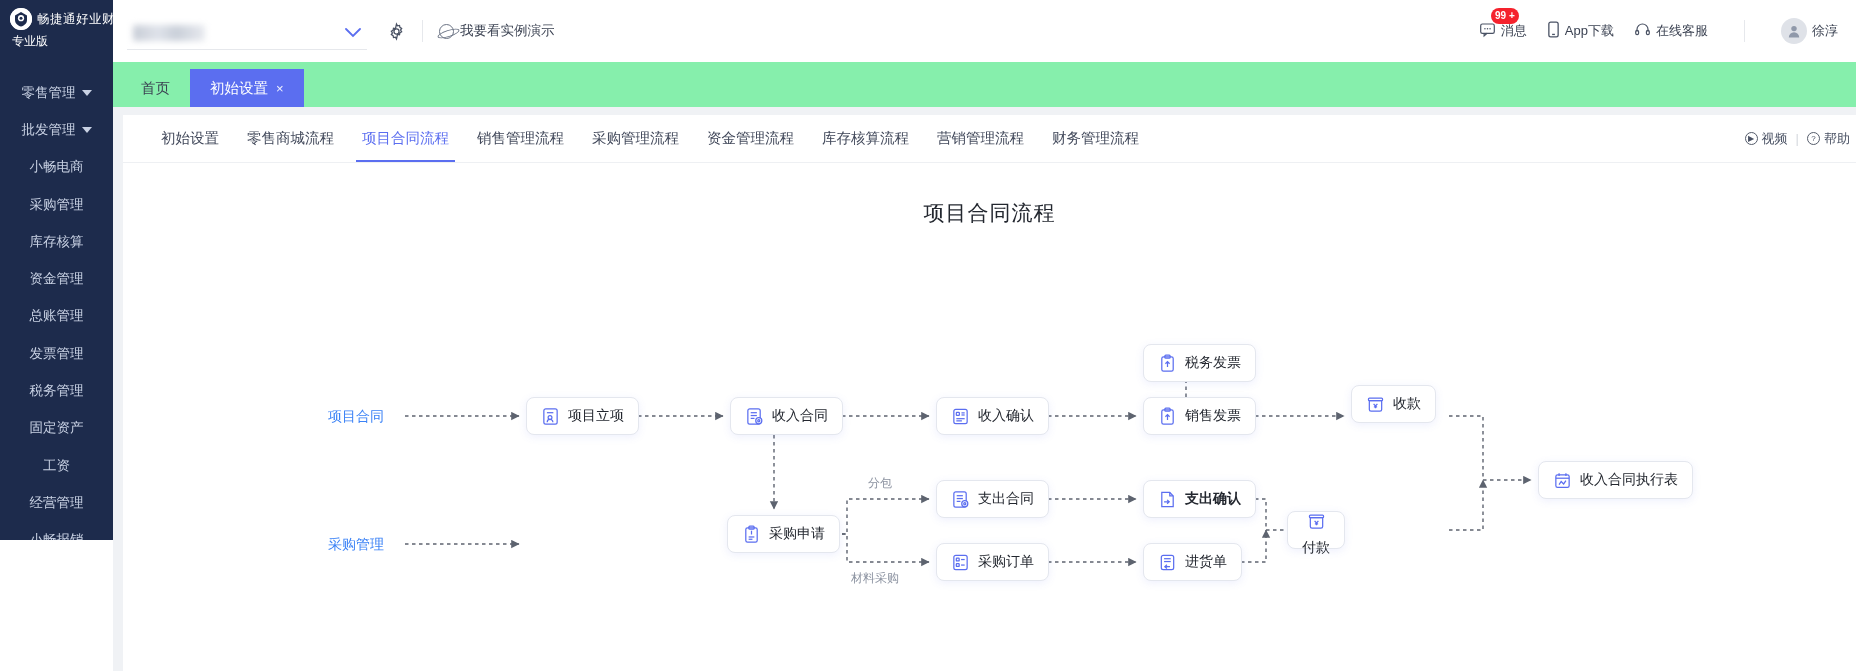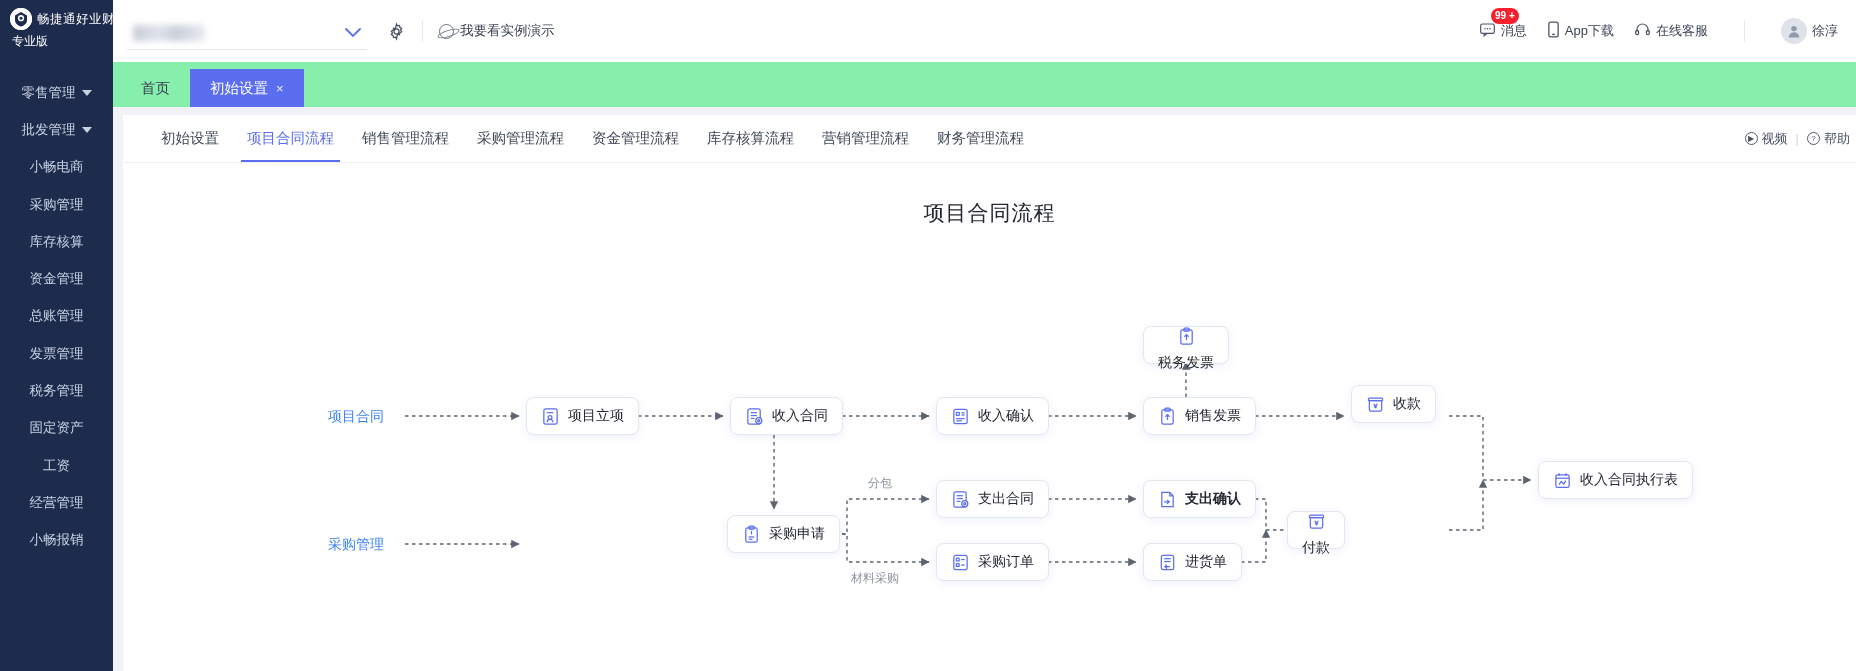--- a/index.html
+++ b/index.html
@@ -5,21 +5,21 @@
   * { box-sizing: border-box; margin: 0; padding: 0; }
   html, body {
     width: 1856px; height: 671px;
     font-family: "Liberation Sans", "DejaVu Sans", sans-serif;
     overflow: hidden; background: #fff;
   }
   .app { position: relative; width: 1856px; height: 671px; display: flex; background:#fff; }
 
   
   .sidebar {
-    width: 113px; height: 671px; background: #1d2b4c;
+    width: 113px; height: 540px; background: #1d2b4c;
     flex: 0 0 113px; position: relative; overflow: hidden;
   }
   .brand { height: 62px; padding: 8px 0 0 10px; position: relative; }
   .brand-row { display: flex; align-items: center; gap: 5px; }
   .logo-mark {
     width: 22px; height: 22px; border-radius: 50%;
     background: #fff; position: relative; flex: 0 0 22px;
   }
   .logo-mark svg { position: absolute; left: 0; top: 0; }
   .brand-name {
@@ -286,20 +286,23 @@
       </div>
     </div>
 
     <div class="content-wrap">
       <div class="card">
 
         <div class="navtabs">
           <div class="ntab">
               <span>初始设置</span>
             </div>
+          <div class="ntab">
+              <span>零售商城流程</span>
+            </div>
           <div class="ntab active">
               <span>项目合同流程</span>
             </div>
           <div class="ntab">
               <span>销售管理流程</span>
             </div>
           <div class="ntab">
               <span>采购管理流程</span>
             </div>
           <div class="ntab">
@@ -416,21 +419,21 @@
             <span class="ic">
               <svg width="19" height="19" viewBox="0 0 20 20" fill="none" stroke="#5b6ef0" stroke-width="1.3">
                 <rect x="4" y="3" width="12" height="15" rx="1.8"></rect>
                 <rect x="7.2" y="1.3" width="5.6" height="3" rx="1"></rect>
                 <path d="M10 13.6 V8.2 M7.8 10.2 L10 8 L12.2 10.2"></path>
               </svg>
             </span>
             <span>销售发票</span>
           </div>
 
-          <div class="node" style="left:1020px; top:89px;flex-direction:column;">
+          <div class="node" style="left:1020px; top:107px;">
             <span class="ic">
               <svg width="19" height="19" viewBox="0 0 20 20" fill="none" stroke="#5b6ef0" stroke-width="1.3">
                 <rect x="4" y="3" width="12" height="15" rx="1.8"></rect>
                 <rect x="7.2" y="1.3" width="5.6" height="3" rx="1"></rect>
                 <path d="M10 13.6 V8.2 M7.8 10.2 L10 8 L12.2 10.2"></path>
               </svg>
             </span>
             <span>税务发票</span>
           </div>
 

